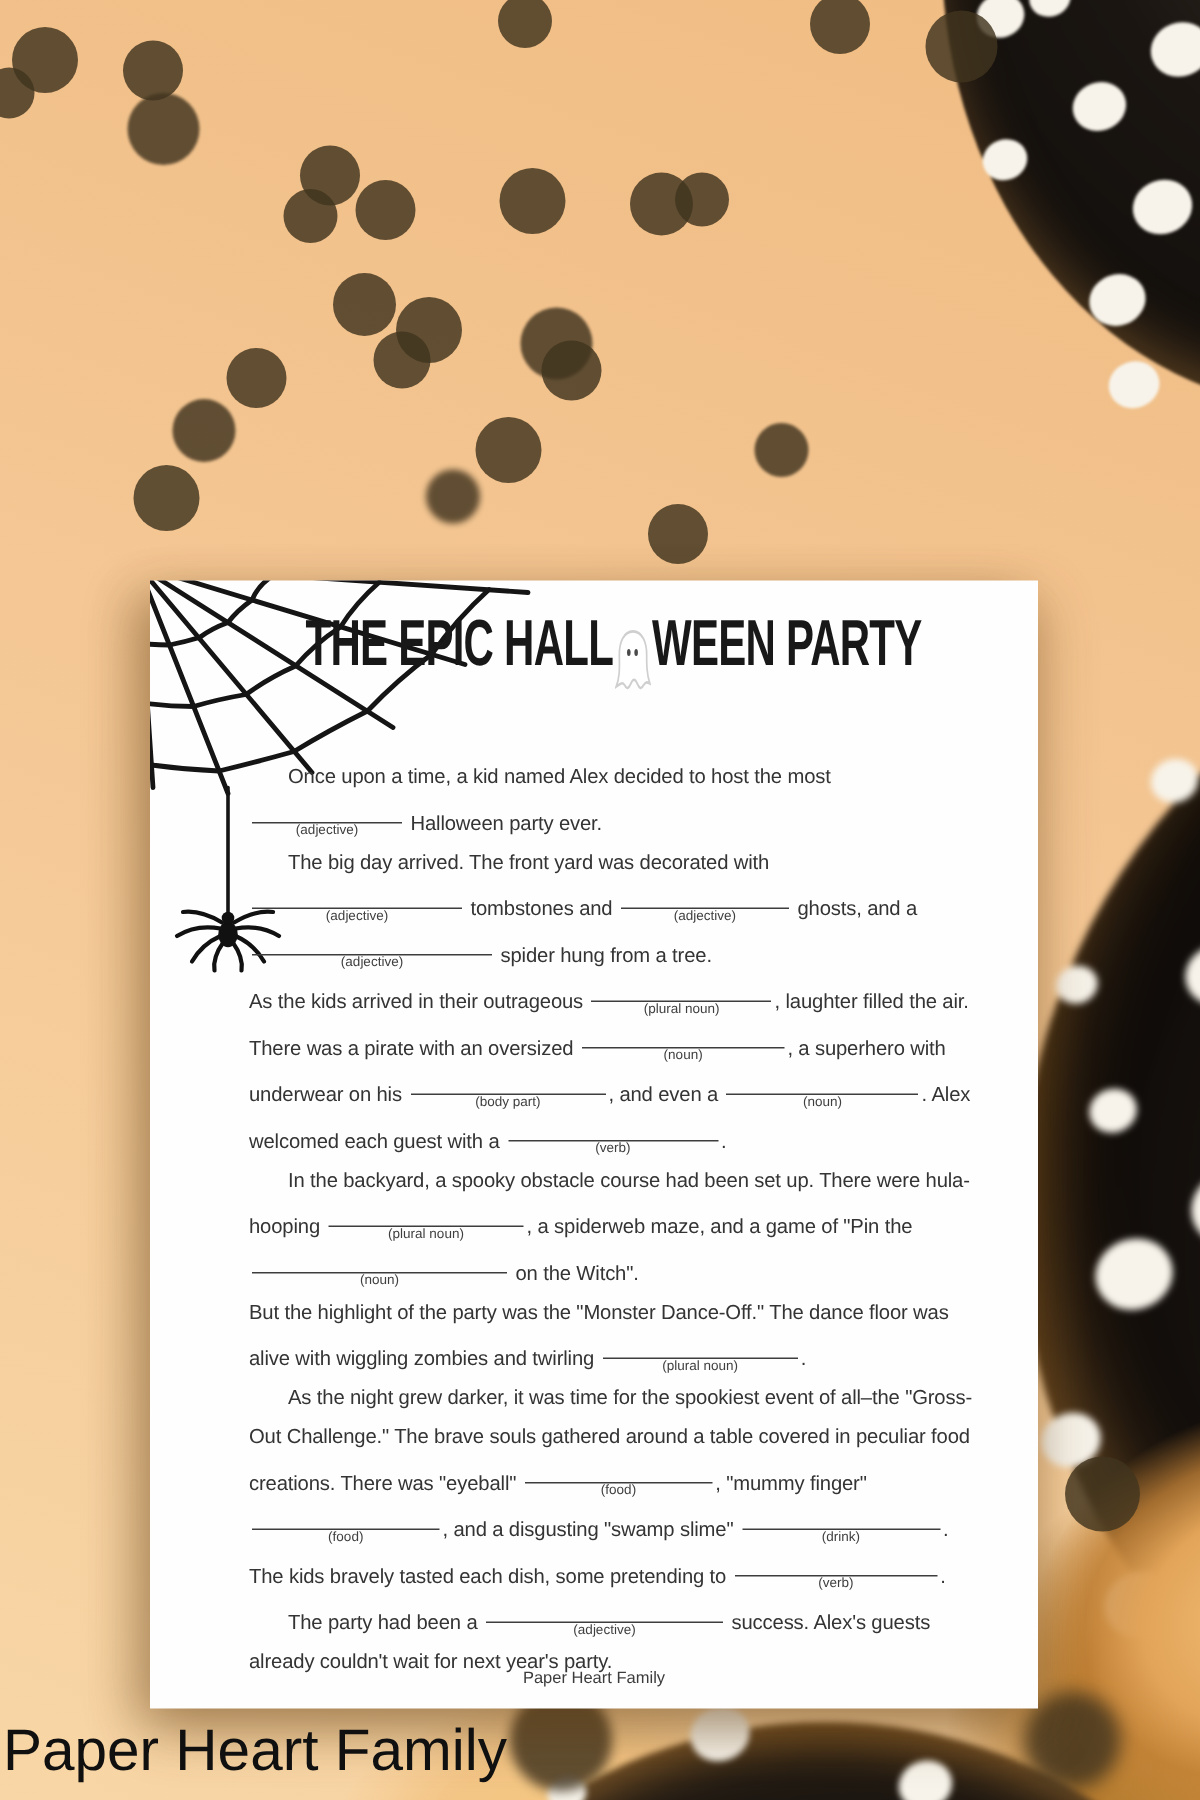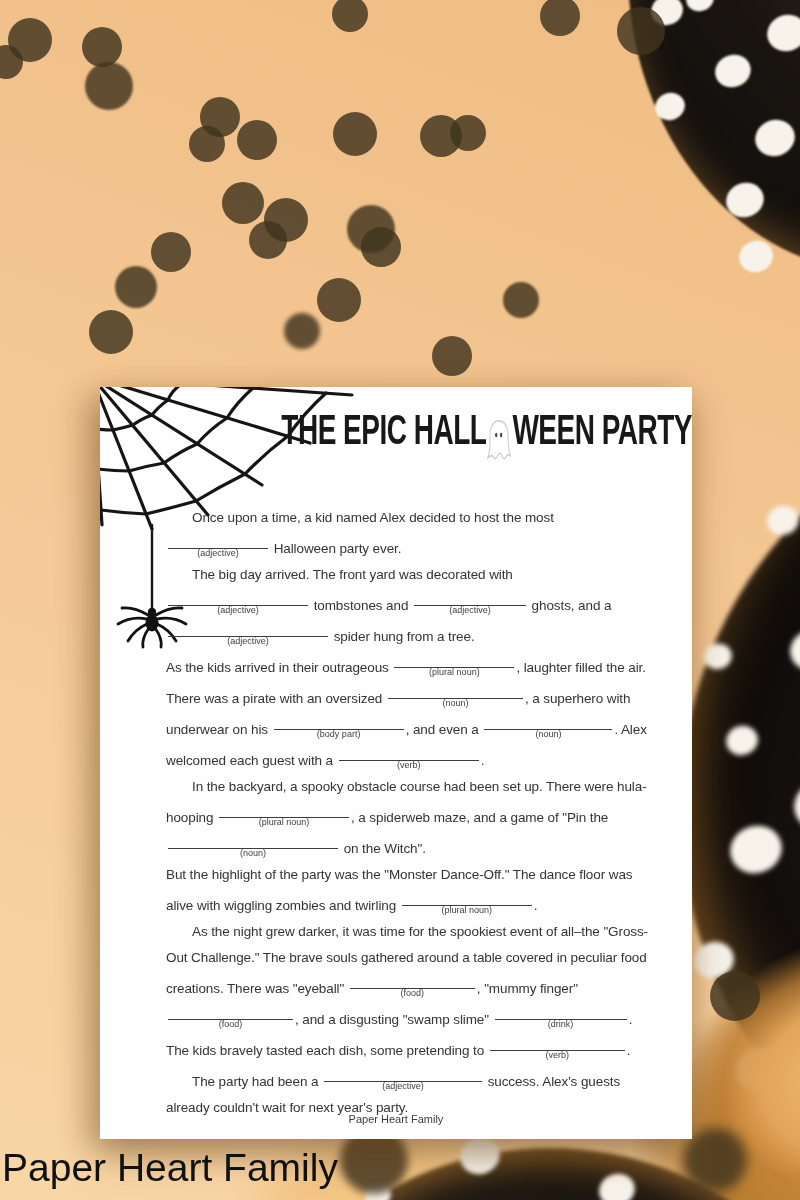--- a/index.html
+++ b/index.html
@@ -46,21 +46,21 @@
     white-space:nowrap;
   }
 
   
   .paper{
     position:absolute;left:100px;top:387px;width:592px;height:752px;background:#fefefe;z-index:4;
     box-shadow:0 14px 34px rgba(96,60,16,.45),-16px 8px 28px rgba(96,60,16,.22);
   }
   .web-svg{position:absolute;left:0;top:0;pointer-events:none;}
   .ws-title{
-    position:absolute;left:0;top:30px;width:100%;text-align:right;padding-left:26px;box-sizing:border-box;
+    position:absolute;left:0;top:30px;width:100%;text-align:center;padding-left:26px;box-sizing:border-box;
     white-space:nowrap;
   }
   .ws-title-inner{
     display:inline-block;font-size:28px;font-weight:700;letter-spacing:-.5px;color:#181818;
     text-transform:uppercase;transform:scaleY(1.55);transform-origin:50% 60%;
   }
   .ghost{display:inline-block;vertical-align:-12px;margin:0 1px;}
   .ws-body{
     position:absolute;left:66px;top:118px;width:492px;
     font-size:13.5px;line-height:26px;color:var(--ink,#343434);letter-spacing:-.1px;

